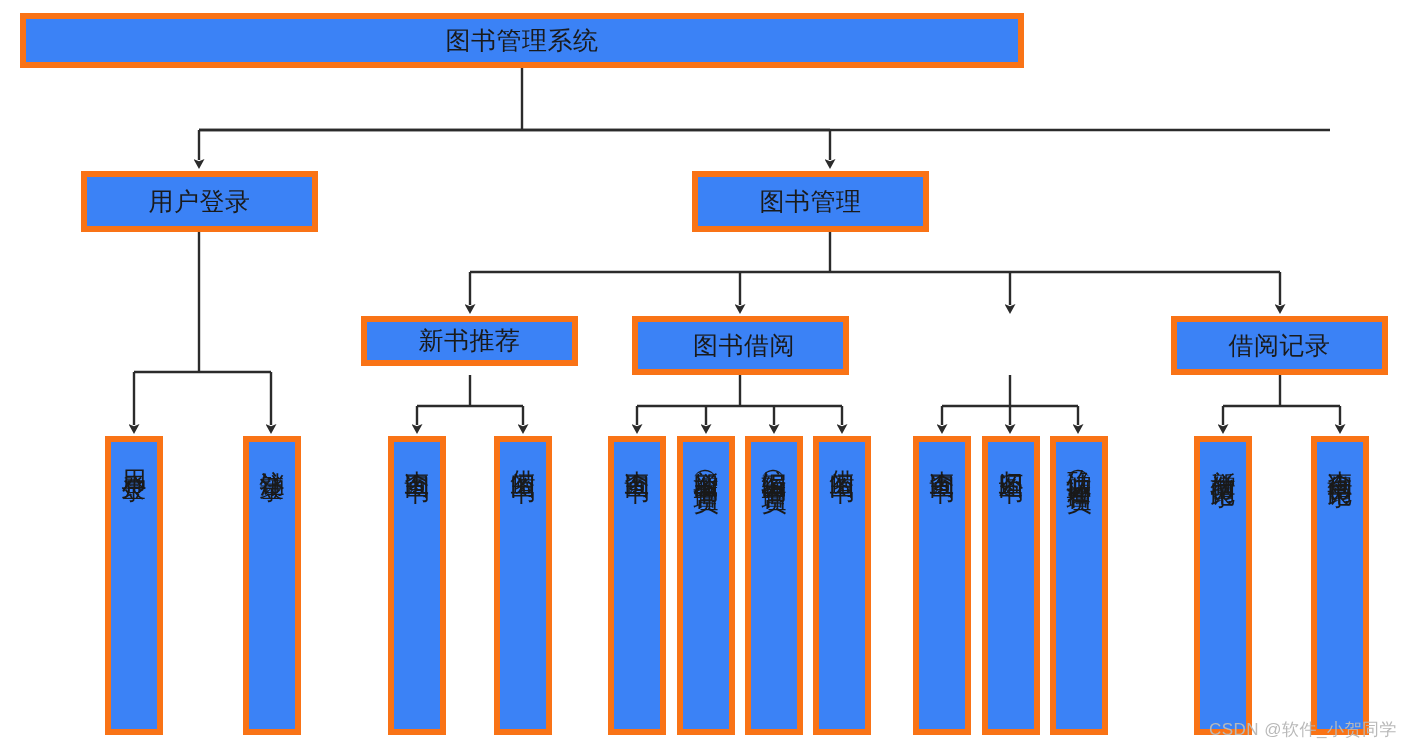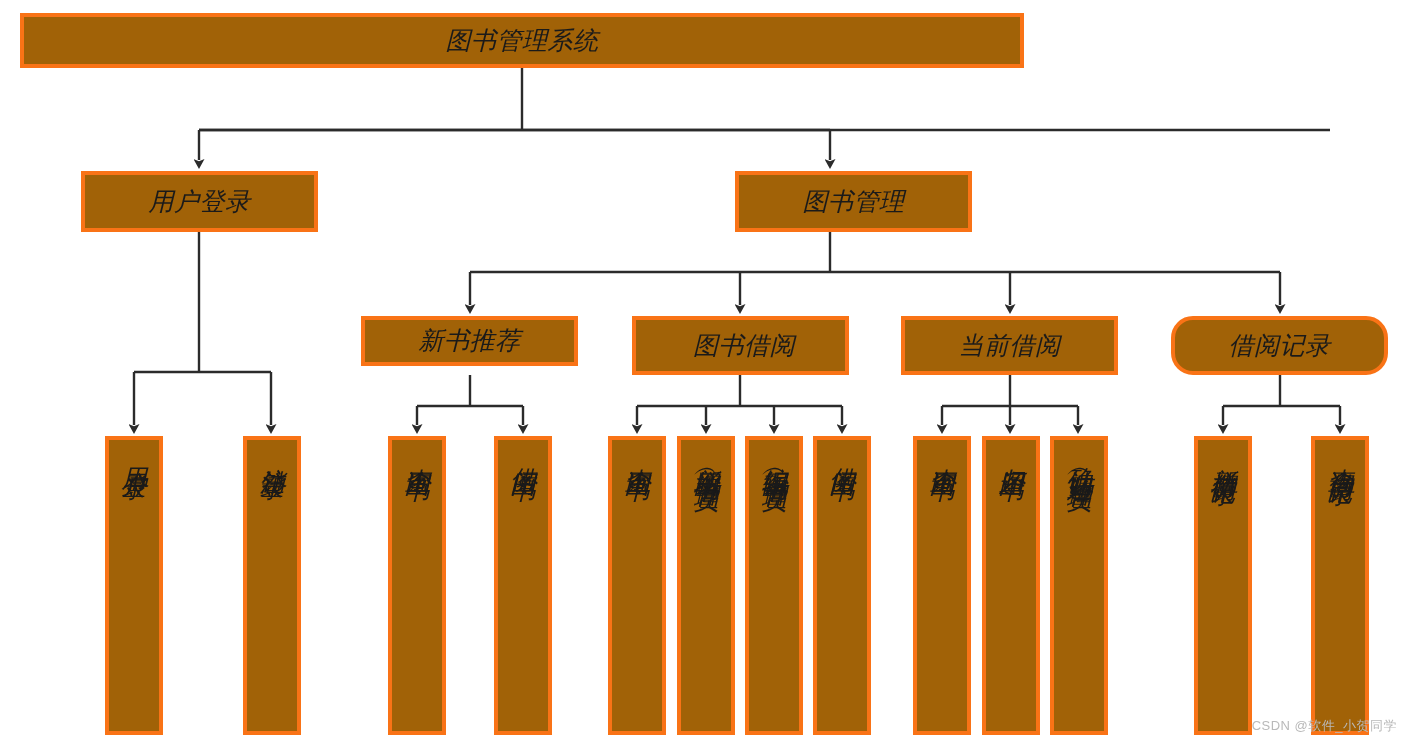--- a/index.html
+++ b/index.html
@@ -22,27 +22,26 @@
     position: absolute;
     left: 0;
     top: 0;
     width: 1405px;
     height: 747px;
     pointer-events: none;
   }
   .node {
     position: absolute;
     box-sizing: border-box;
-    background: #a16207;
-    border: 4px solid #f97316;
+    background: #3b82f6;
+    border: 6px solid #f97316;
     display: flex;
     align-items: center;
     justify-content: center;
     z-index: 2;
-    font-style: italic;
   }
   .node .label {
     color: #1a1a1a;
     line-height: 1.18;
     text-align: center;
     white-space: pre-line;
   }
   
   .node.h .label {
     font-size: 25px;
@@ -60,22 +59,22 @@
     writing-mode: vertical-rl;
     text-orientation: upright;
     font-size: 25px;
     letter-spacing: 3px;
     line-height: 1;
     display: block;
   }
   #watermark {
     position: absolute;
     right: 8px;
-    bottom: 12px;
-    font-size: 13px;
+    bottom: 6px;
+    font-size: 17px;
     color: #b9b9b9;
     z-index: 5;
     white-space: nowrap;
     letter-spacing: 0.5px;
   }
 </style>
 </head>
 <body>
 
 <div id="diagram-root">
@@ -132,34 +131,31 @@
     </g>
   </svg>
 
   <div class="node h root" style="left:20px; top:13px; width:1004px; height:55px;">
     <span class="label">图书管理系统</span>
   </div>
 
   <div class="node h" style="left:81px; top:171px; width:237px; height:61px;">
     <span class="label">用户登录</span>
   </div>
-  <div class="node h" style="left:735px; top:171px; width:237px; height:61px;">
+  <div class="node h" style="left:692px; top:171px; width:237px; height:61px;">
     <span class="label">图书管理</span>
   </div>
 
   <div class="node h" style="left:361px; top:316px; width:217px; height:50px;">
     <span class="label">新书推荐</span>
   </div>
   <div class="node h" style="left:632px; top:316px; width:217px; height:59px;padding-left:7px;">
     <span class="label">图书借阅</span>
   </div>
-  <div class="node h" style="left:901px; top:316px; width:217px; height:59px;">
-    <span class="label">当前借阅</span>
-  </div>
-  <div class="node h" style="left:1171px; top:316px; width:217px; height:59px;border-radius:22px;">
+  <div class="node h" style="left:1171px; top:316px; width:217px; height:59px;">
     <span class="label">借阅记录</span>
   </div>
 
   <div class="node v" style="left:105px; top:436px; width:58px; height:299px;">
     <span class="label">用户登录</span>
   </div>
   <div class="node v" style="left:243px; top:436px; width:58px; height:299px;">
     <span class="label">注销登录</span>
   </div>
 

